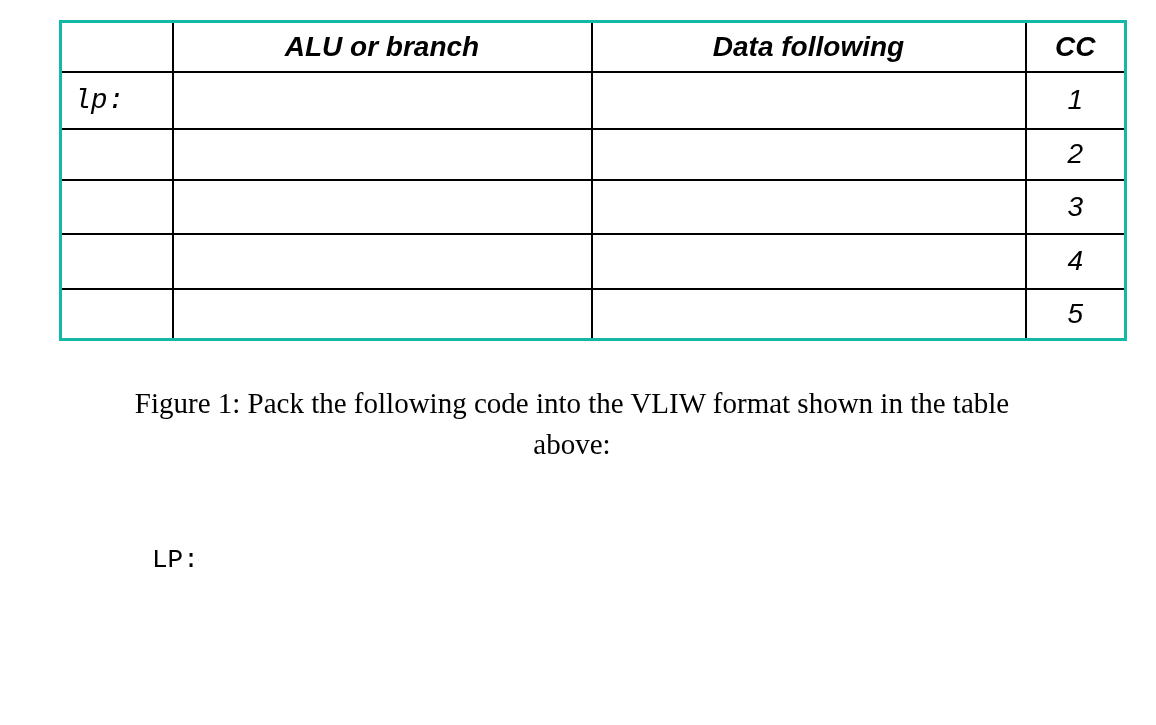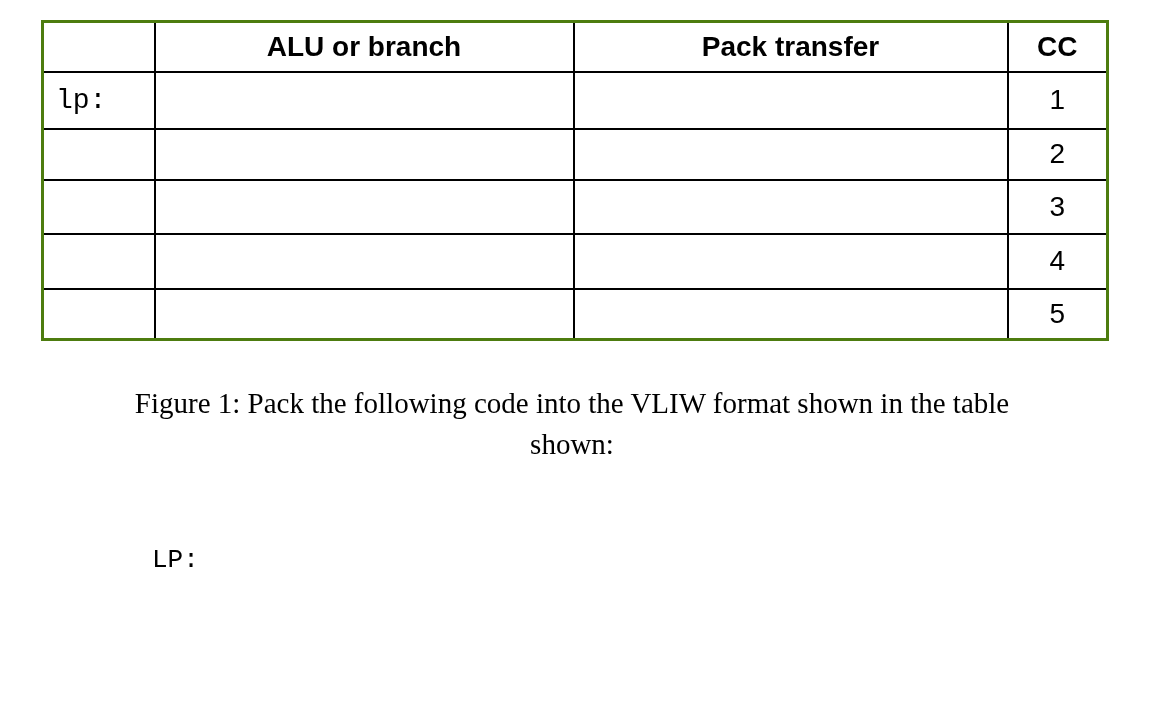--- a/index.html
+++ b/index.html
@@ -7,24 +7,25 @@
     width: 1156px; height: 725px;
     background: #ffffff;
     font-family: "Liberation Sans", sans-serif;
     color: #000000;
     overflow: hidden;
   }
   .page { position: relative; width: 1156px; height: 725px; background: #ffffff; }
 
   
   table.vliw {
-    position: absolute; left: 41px; top: 20px;
+    position: absolute; left: 59px; top: 20px;
     border-collapse: collapse;
     table-layout: fixed;
-    border: 3px solid #4d7c0f;
+    border: 3px solid #14b8a6;
+    font-style: italic;
   }
   table.vliw th, table.vliw td {
     border: 2px solid #000;
     background: #ffffff;
     overflow: hidden;
   }
   .col-label { width: 112px; }
   .col-alu   { width: 419px; }
   .col-dt    { width: 434px; }
   .col-cc    { width: 100px; }
@@ -87,21 +88,21 @@
     <colgroup>
       <col class="col-label">
         <col class="col-alu">
         <col class="col-dt">
         <col class="col-cc">
     </colgroup>
     <thead>
       <tr class="hdr">
         <th class="hcell"></th>
         <th class="hcell">ALU or branch</th>
-        <th class="hcell">Pack transfer</th>
+        <th class="hcell">Data following</th>
         <th class="hcell">CC</th>
       </tr>
     </thead>
     <tbody>
       <tr class="r0">
         <td class="label-cell">lp:</td>
         <td class="answer-cell"></td>
         <td class="answer-cell"></td>
         <td class="cc-cell">1</td>
       </tr>
@@ -127,21 +128,21 @@
         <td class="label-cell"></td>
         <td class="answer-cell"></td>
         <td class="answer-cell"></td>
         <td class="cc-cell">5</td>
       </tr>
     </tbody>
   </table>
 
   <div class="caption">
     <div>Figure 1: Pack the following code into the VLIW format shown in the table</div>
-    <div>shown:</div>
+    <div>above:</div>
   </div>
 
   <div class="code-block">
     <div>LP:</div>
     
     
     
     
     
   </div>

